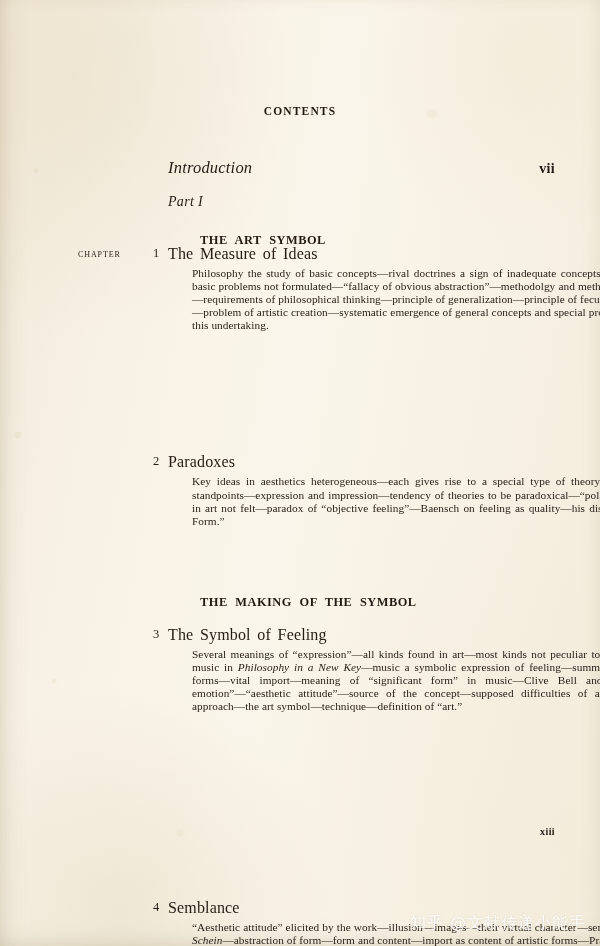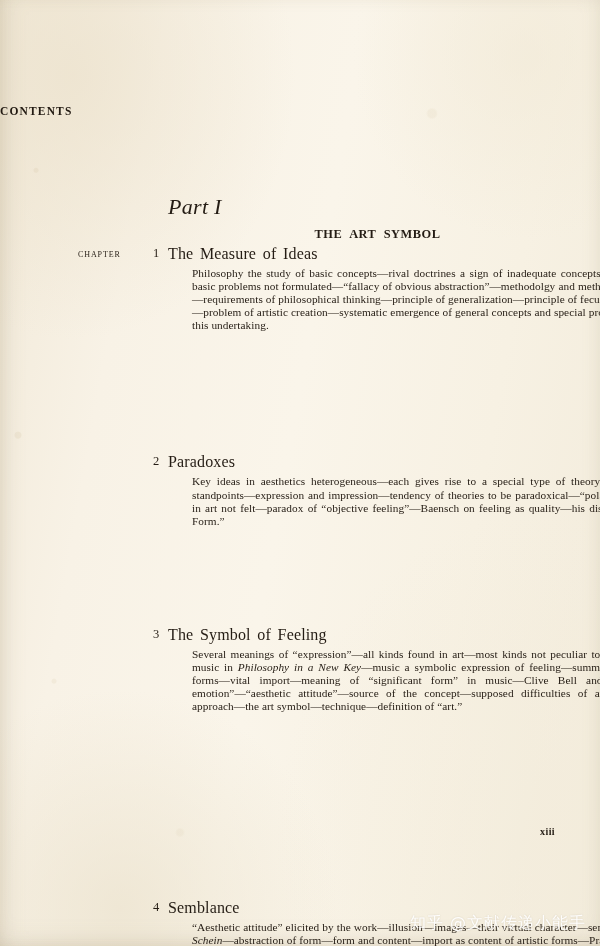--- a/index.html
+++ b/index.html
@@ -56,21 +56,21 @@
     position: absolute;
     inset: 0;
     z-index: 2;
   }
 
   .contents-head {
     position: absolute;
     top: 105px;
     left: 0;
     right: 0;
-    text-align: left;
+    text-align: center;
     font-weight: bold;
     font-size: 11.5px;
     letter-spacing: 1.15px;
     color: #221a12;
   }
 
   .block {
     position: absolute;
     left: 168px;
     right: 45px;
@@ -90,31 +90,30 @@
   }
   .folio-num {
     font-size: 14px;
     font-weight: bold;
     letter-spacing: .3px;
     white-space: nowrap;
   }
 
   .part-head {
     font-style: italic;
-    font-size: 22px;
+    font-size: 14px;
     letter-spacing: .3px;
   }
   .part-sub {
     font-weight: bold;
     font-size: 12.4px;
     letter-spacing: .5px;
     word-spacing: 4px;
     margin-left: 32px;
-    margin-top: 7px;
-    text-align: center;
+    margin-top: 23px;
   }
 
   
   .chapter {
     position: relative;
   }
   .chap-line {
     display: flex;
     align-items: baseline;
     position: relative;
@@ -182,20 +181,24 @@
 </head>
 <body>
 
 <div class="paper"></div>
 <div class="edge-shadow"></div>
 
 <div class="page">
 
   <div class="contents-head">CONTENTS</div>
 
+  <div class="block intro-row">
+    <span class="intro-title">Introduction</span>
+    <span class="folio-num">vii</span>
+  </div>
 
   <div class="block" style="top:194px;">
     <div class="part-head">Part I</div>
     <div class="part-sub">THE ART SYMBOL</div>
   </div>
 
   <div class="block chapter" style="top:245px;">
     <div class="chap-line">
       <span class="chap-label">CHAPTER</span>
       <span class="chap-num">1</span>
@@ -217,20 +220,21 @@
   <div class="block chapter" style="top:464px;">
     <div class="chap-line">
       <span class="chap-num">3</span>
       <span class="chap-title">The Symbol of Feeling</span>
 
     </div>
     <div class="chap-desc"><span>Several meanings of “expression”—all kinds found in art—most kinds not peculiar to art—summary of special theory of music in </span><i>Philosophy in a New Key</i><span>—music a symbolic expression of feeling—summary of semantic theory—articulated forms—vital import—meaning of “significant form” in music—Clive Bell and plastic art—Bell on “aesthetic emotion”—“aesthetic attitude”—source of the concept—supposed difficulties of attitude—criticism of psychological approach—the art symbol—technique—definition of “art.”</span></div>
   </div>
 
   <div class="block" style="top:572px;">
+    <div class="part-sub">THE MAKING OF THE SYMBOL</div>
   </div>
 
   <div class="block chapter" style="top:650px;">
     <div class="chap-line">
       <span class="chap-num">4</span>
       <span class="chap-title">Semblance</span>
 
     </div>
     <div class="chap-desc"><span>“Aesthetic attitude” elicited by the work—illusion—images—their virtual character—semblance—Schiller on the function of </span><i>Schein</i><span>—abstraction of form—form and content—import as content of artistic forms—Prall on sensuous forms—on feeling in art—limitation of his principles—creation of virtual forms—design as logic of artistic vision—relation to feeling—movement and growth—“living form”—creation.</span></div>
   </div>

